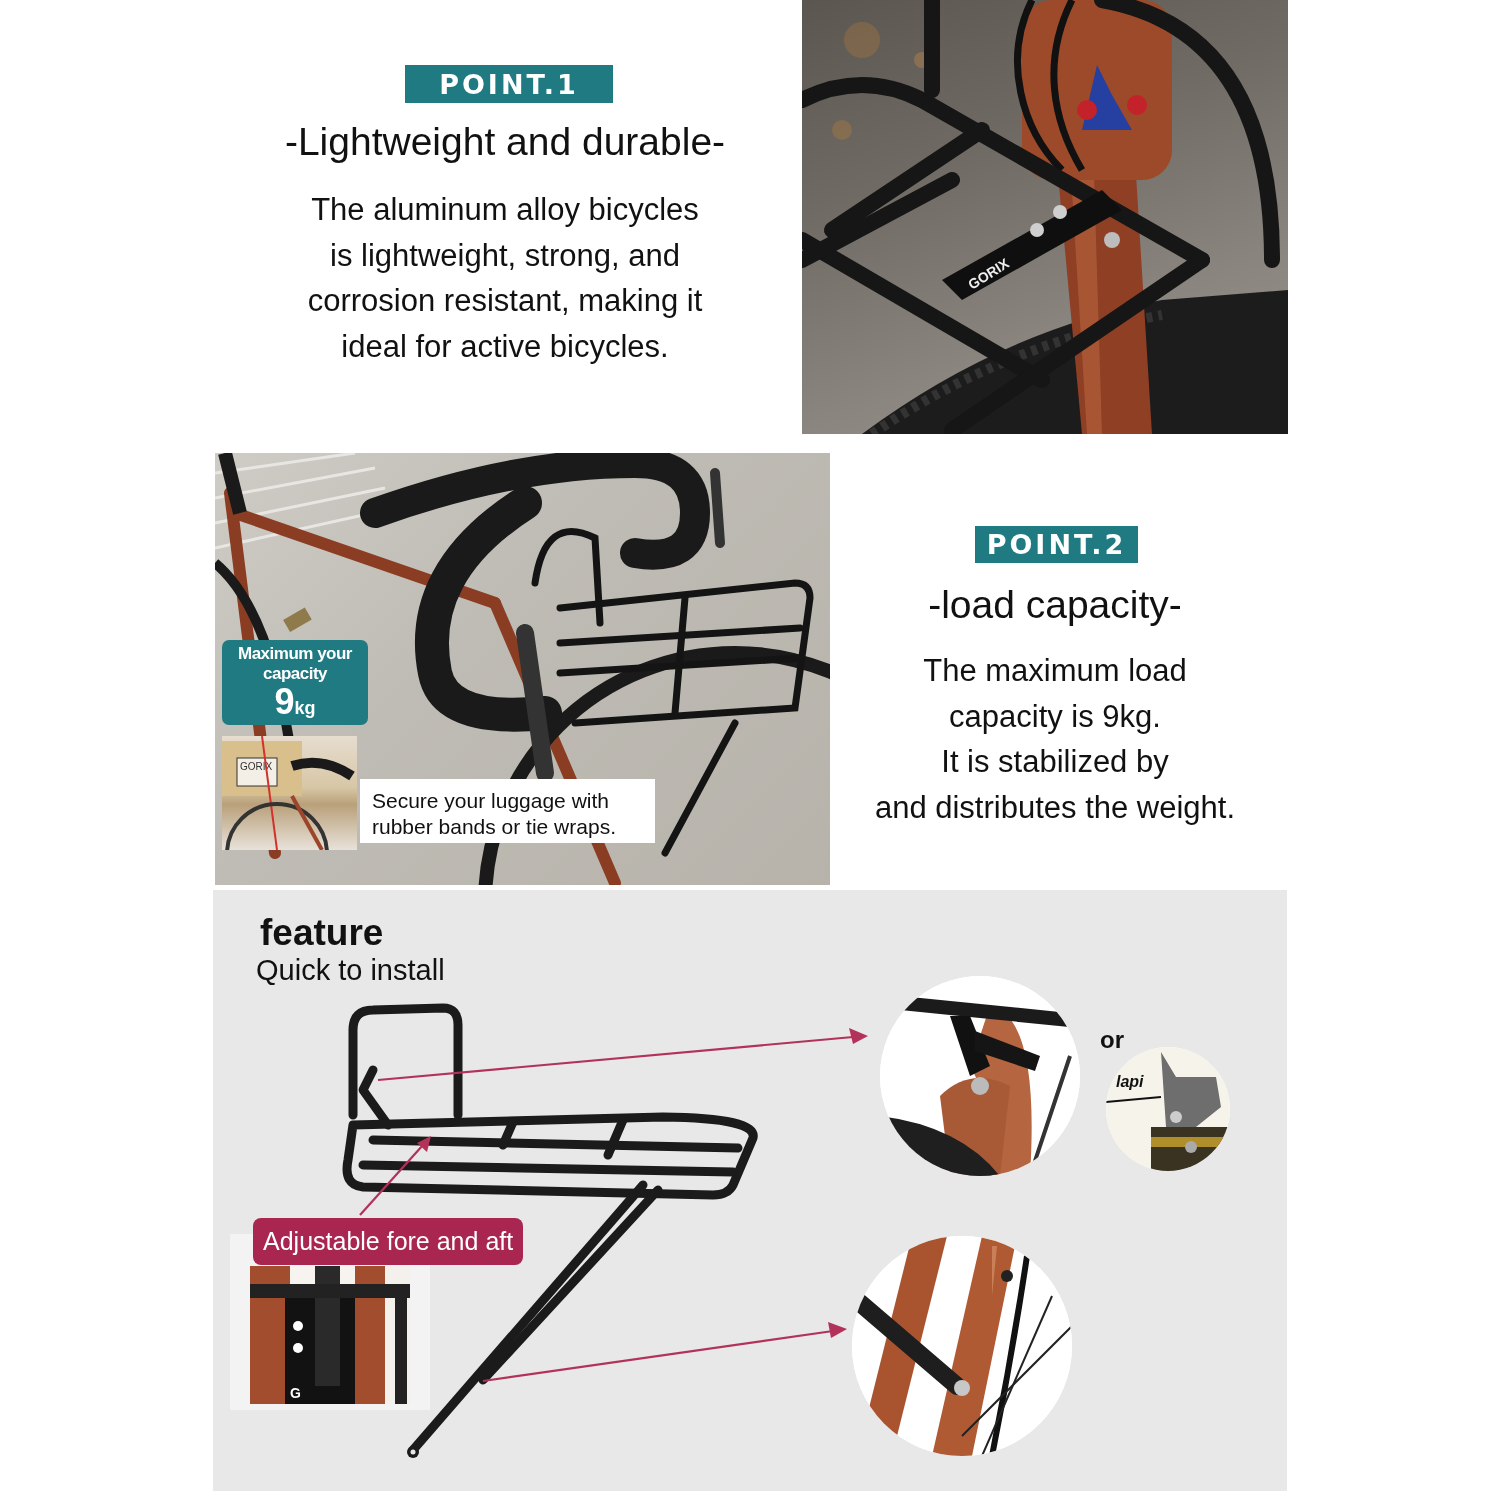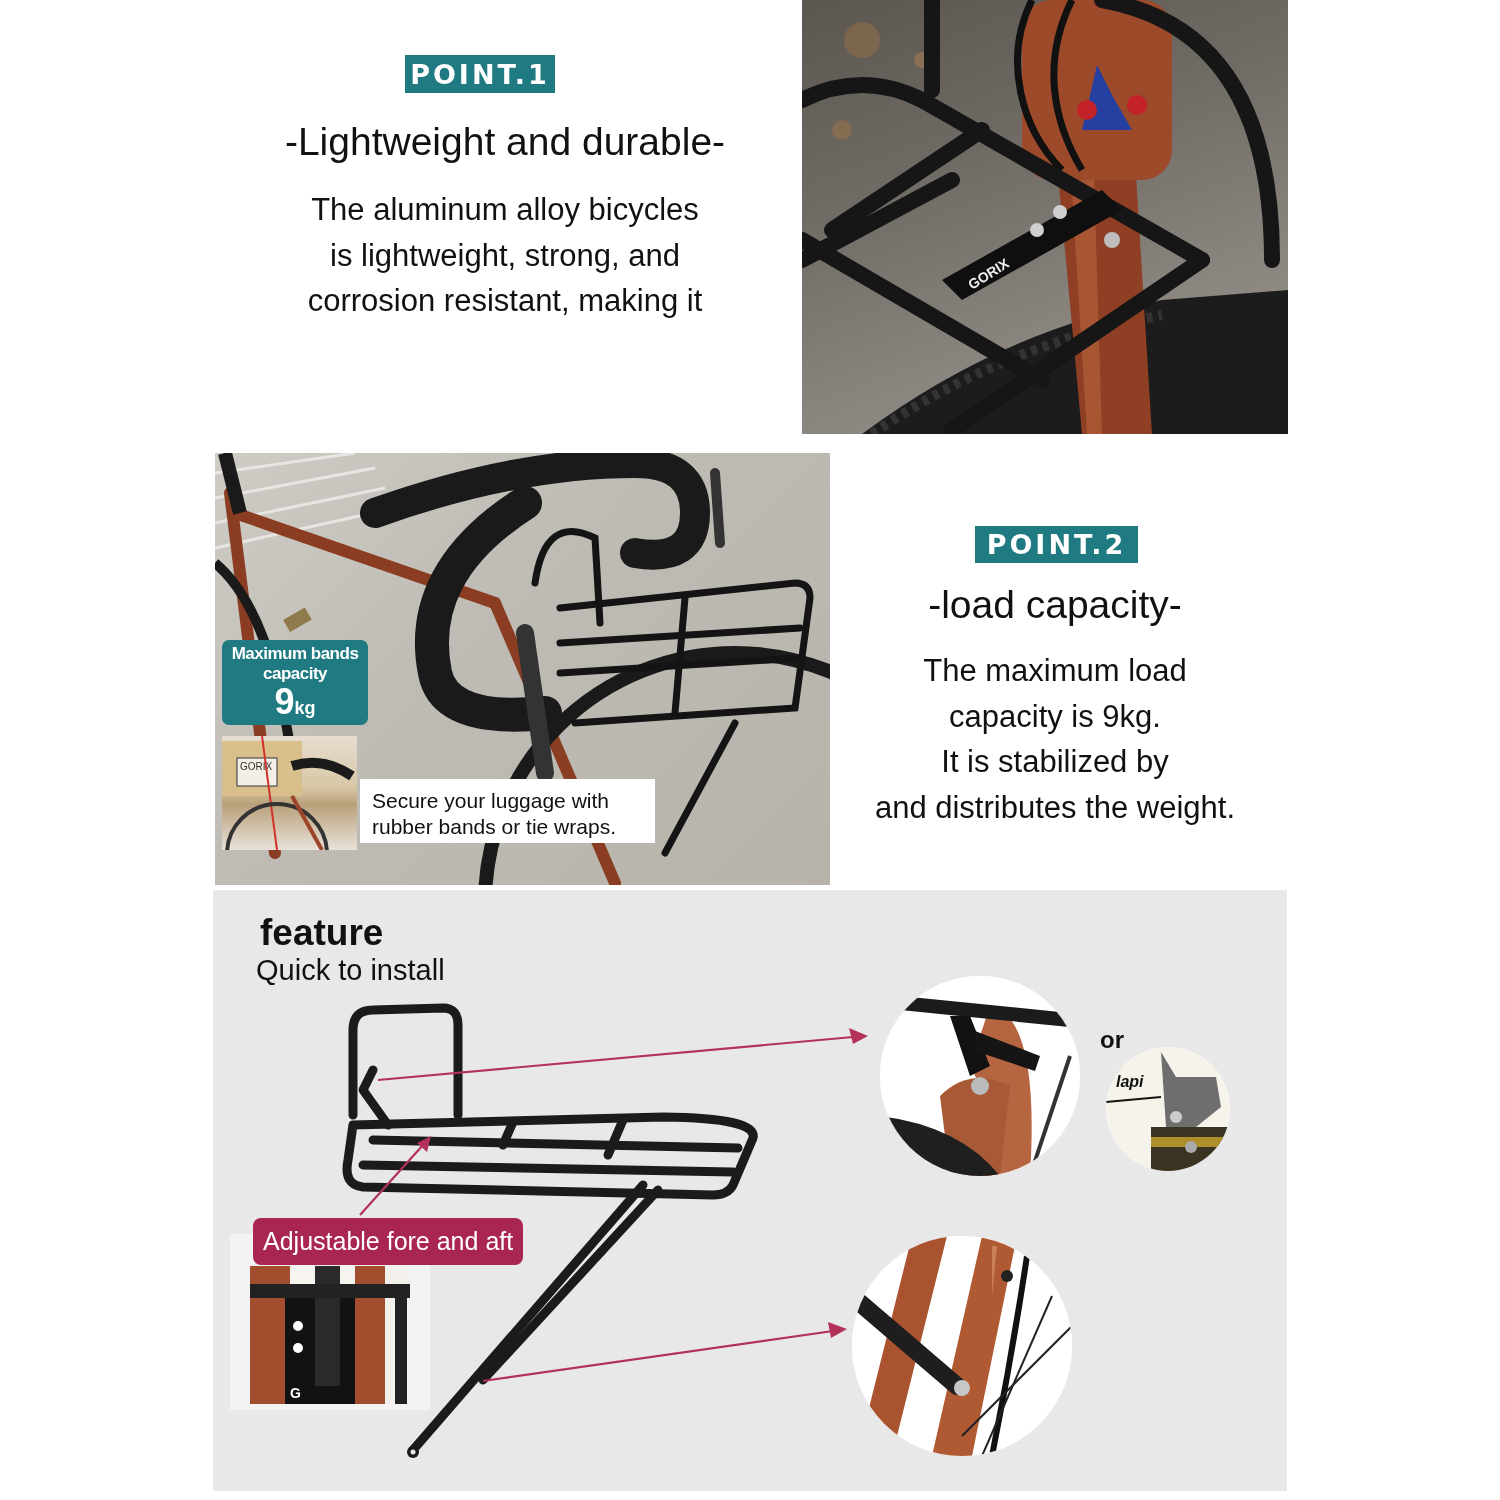--- a/index.html
+++ b/index.html
@@ -74,28 +74,29 @@
   }
 
   .circle {
     position: absolute; border-radius: 50%; overflow: hidden; background: #fff;
   }
   .or-label { position: absolute; font-size: 24px; font-weight: bold; color: #111; }
 </style>
 </head>
 <body>
 
-<div class="point-badge" style="left:405px; top:55px; width:150px; height:38px;">POINT.1</div>
+<div class="point-badge" style="left:405px; top:65px; width:208px; height:38px;">POINT.1</div>
 
 <div class="heading" style="left:255px; top:120px; width:500px;">-Lightweight and durable-</div>
 
 <div class="body-text" style="left:255px; top:187px; width:500px;">
   <span>The aluminum alloy bicycles</span>
   <span>is lightweight, strong, and</span>
   <span>corrosion resistant, making it</span>
+  <span>ideal for active bicycles.</span>
 </div>
 
 <div class="abs photo1">
   <svg width="486" height="434" viewBox="0 0 486 434">
 
     <circle cx="60" cy="40" r="18" fill="#b07a3e" opacity="0.35"></circle>
     <circle cx="40" cy="130" r="10" fill="#b07a3e" opacity="0.4"></circle>
     <circle cx="120" cy="60" r="8" fill="#c18a4a" opacity="0.4"></circle>
 
     <path d="M60 434 Q200 330 360 300 L486 290 L486 434 Z" fill="#1c1c1c"></path>
@@ -162,21 +163,21 @@
       <line x1="345" y1="190" x2="585" y2="175"></line>
       <line x1="345" y1="220" x2="585" y2="205"></line>
       <line x1="470" y1="145" x2="460" y2="260"></line>
       <line x1="520" y1="270" x2="450" y2="400"></line>
     </g>
 
     <rect x="70" y="160" width="25" height="14" fill="#8e7a4a" transform="rotate(-30 82 167)"></rect>
   </svg>
 
   <div class="capacity-badge">
-    <div class="l1">Maximum bands</div>
+    <div class="l1">Maximum your</div>
     <div class="l2">capacity</div>
     <div>
       <span class="num">9</span><span class="unit">kg</span>
     </div>
   </div>
 
   <div class="luggage-inset">
     <svg width="135" height="114" viewBox="0 0 135 114">
       <rect x="0" y="5" width="80" height="55" fill="#d9bf8c"></rect>
       <rect x="15" y="22" width="40" height="28" fill="#f3efe6" stroke="#333" stroke-width="1"></rect>

